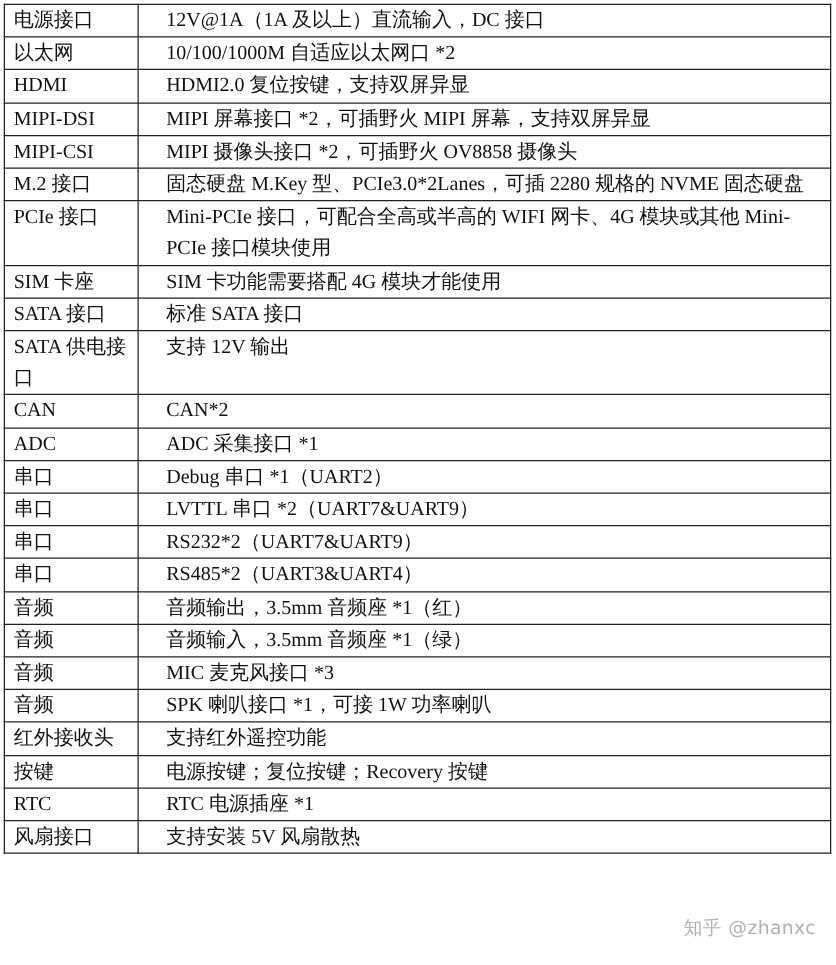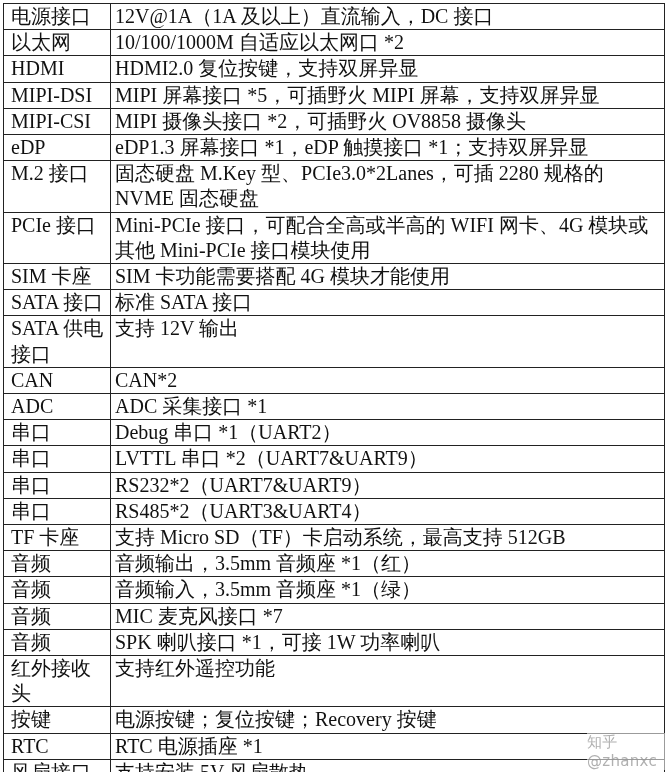--- a/index.html
+++ b/index.html
@@ -1,25 +1,25 @@
 <!DOCTYPE html>
 <html><head>
 <meta charset="utf-8">
 <style>
   html, body { margin: 0; padding: 0; background: #ffffff; }
   body { width: 669px; height: 772px; position: relative; overflow: hidden;
          font-family: "Liberation Serif", "DejaVu Serif", serif; color: #111; }
   table.spec { position: absolute; left: 3px; top: 3px; width: 662px;
                border-collapse: collapse; table-layout: fixed; }
-  table.spec td { border: 1px solid #222; font-size: 20px; line-height: 25.2px;
+  table.spec td { border: 1px solid #222; font-size: 16px; line-height: 25.2px;
                   padding: 0 0 0 7px; vertical-align: top; height: 24.6px; }
   table.spec td.k { width: 99px; }
-  table.spec td.v { padding-left: 4px; }
+  table.spec td.v { padding-left: 22px; }
   table.spec tr.two td { height: 50.4px; }
-  .wm { position: absolute; left: 587px; top: 733px; font-size: 15px;
+  .wm { position: absolute; left: 547px; top: 733px; font-size: 15px;
         color: rgba(150,150,150,0.75); font-family: "DejaVu Sans", sans-serif;
         letter-spacing: 0.3px; background: rgba(255,255,255,0.55); }
 </style>
 </head>
 <body>
 
 <table class="spec">
   <tbody>
     <tr>
         <td class="k">电源接口</td>
@@ -28,29 +28,25 @@
     <tr>
         <td class="k">以太网</td>
         <td class="v">10/100/1000M 自适应以太网口 *2</td>
       </tr>
     <tr>
         <td class="k">HDMI</td>
         <td class="v">HDMI2.0 复位按键，支持双屏异显</td>
       </tr>
     <tr>
         <td class="k">MIPI-DSI</td>
-        <td class="v">MIPI 屏幕接口 *5，可插野火 MIPI 屏幕，支持双屏异显</td>
+        <td class="v">MIPI 屏幕接口 *2，可插野火 MIPI 屏幕，支持双屏异显</td>
       </tr>
     <tr>
         <td class="k">MIPI-CSI</td>
         <td class="v">MIPI 摄像头接口 *2，可插野火 OV8858 摄像头</td>
-      </tr>
-    <tr>
-        <td class="k">eDP</td>
-        <td class="v">eDP1.3 屏幕接口 *1，eDP 触摸接口 *1；支持双屏异显</td>
       </tr>
     <tr>
         <td class="k">M.2 接口</td>
         <td class="v">固态硬盘 M.Key 型、PCIe3.0*2Lanes，可插 2280 规格的 NVME 固态硬盘</td>
       </tr>
     <tr class="two">
         <td class="k">PCIe 接口</td>
         <td class="v">Mini-PCIe 接口，可配合全高或半高的 WIFI 网卡、4G 模块或其他 Mini-PCIe 接口模块使用</td>
       </tr>
     <tr>
@@ -83,34 +79,30 @@
       </tr>
     <tr>
         <td class="k">串口</td>
         <td class="v">RS232*2（UART7&amp;UART9）</td>
       </tr>
     <tr>
         <td class="k">串口</td>
         <td class="v">RS485*2（UART3&amp;UART4）</td>
       </tr>
     <tr>
-        <td class="k">TF 卡座</td>
-        <td class="v">支持 Micro SD（TF）卡启动系统，最高支持 512GB</td>
-      </tr>
-    <tr>
         <td class="k">音频</td>
         <td class="v">音频输出，3.5mm 音频座 *1（红）</td>
       </tr>
     <tr>
         <td class="k">音频</td>
         <td class="v">音频输入，3.5mm 音频座 *1（绿）</td>
       </tr>
     <tr>
         <td class="k">音频</td>
-        <td class="v">MIC 麦克风接口 *7</td>
+        <td class="v">MIC 麦克风接口 *3</td>
       </tr>
     <tr>
         <td class="k">音频</td>
         <td class="v">SPK 喇叭接口 *1，可接 1W 功率喇叭</td>
       </tr>
     <tr>
         <td class="k">红外接收头</td>
         <td class="v">支持红外遥控功能</td>
       </tr>
     <tr>

